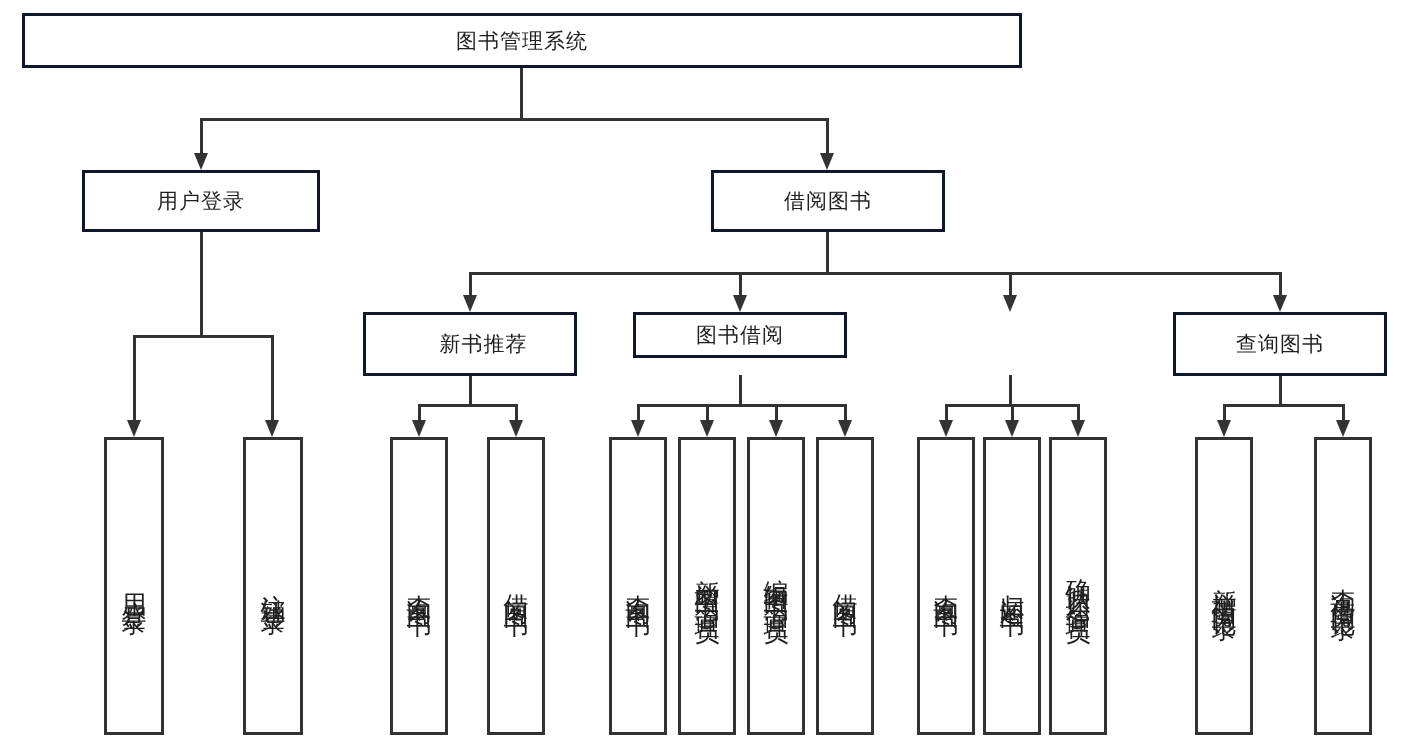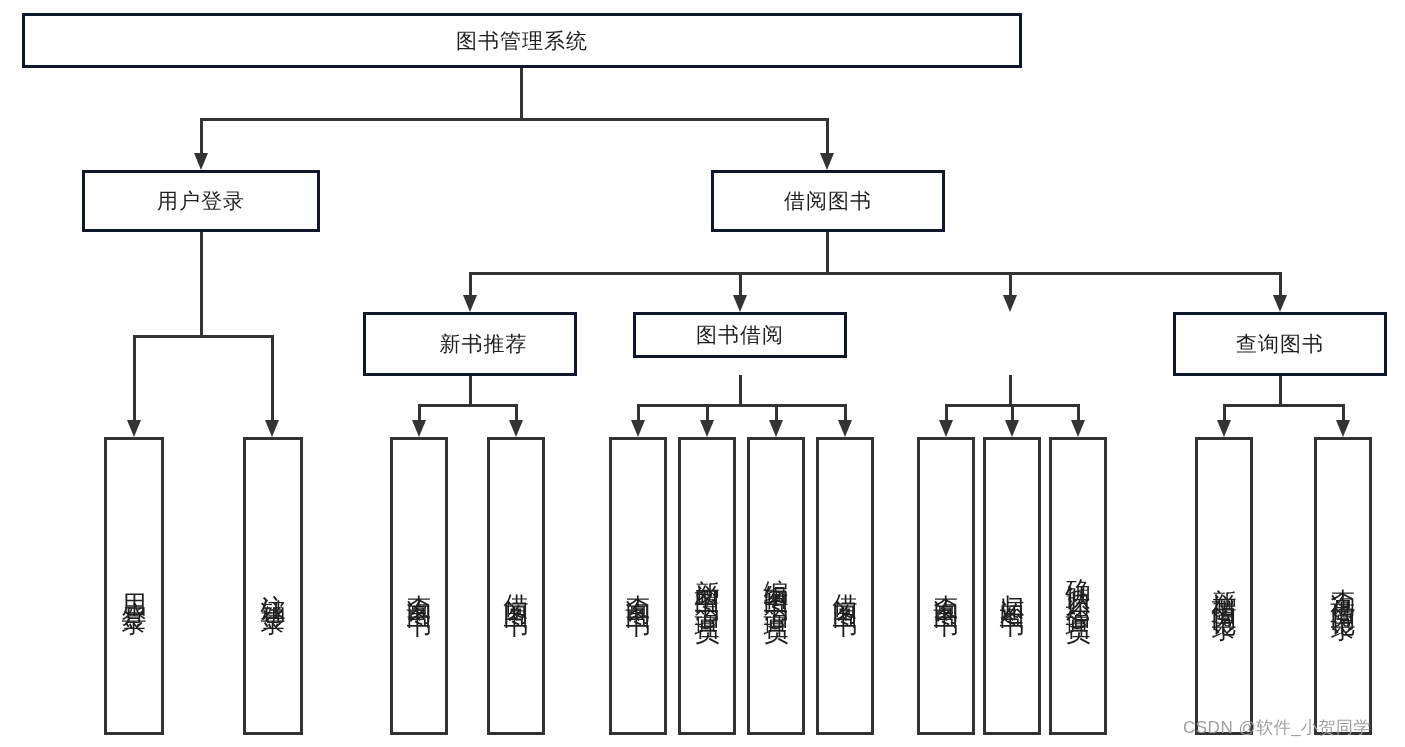--- a/index.html
+++ b/index.html
@@ -191,15 +191,14 @@
       <span class="vtext">确认归还（管理员）</span>
     </div>
 
   <div class="vbox" style="left:1195px; top:437px; width:58px; height:298px;">
       <span class="vtext">新增借阅记录</span>
     </div>
   <div class="vbox" style="left:1314px; top:437px; width:58px; height:298px;">
       <span class="vtext">查询借阅记录</span>
     </div>
 
-  <div class="watermark" style="left:1183px; top:716px;">CSDN @软件_小贺同学</div>
 
 </div>
 
 </body></html>

